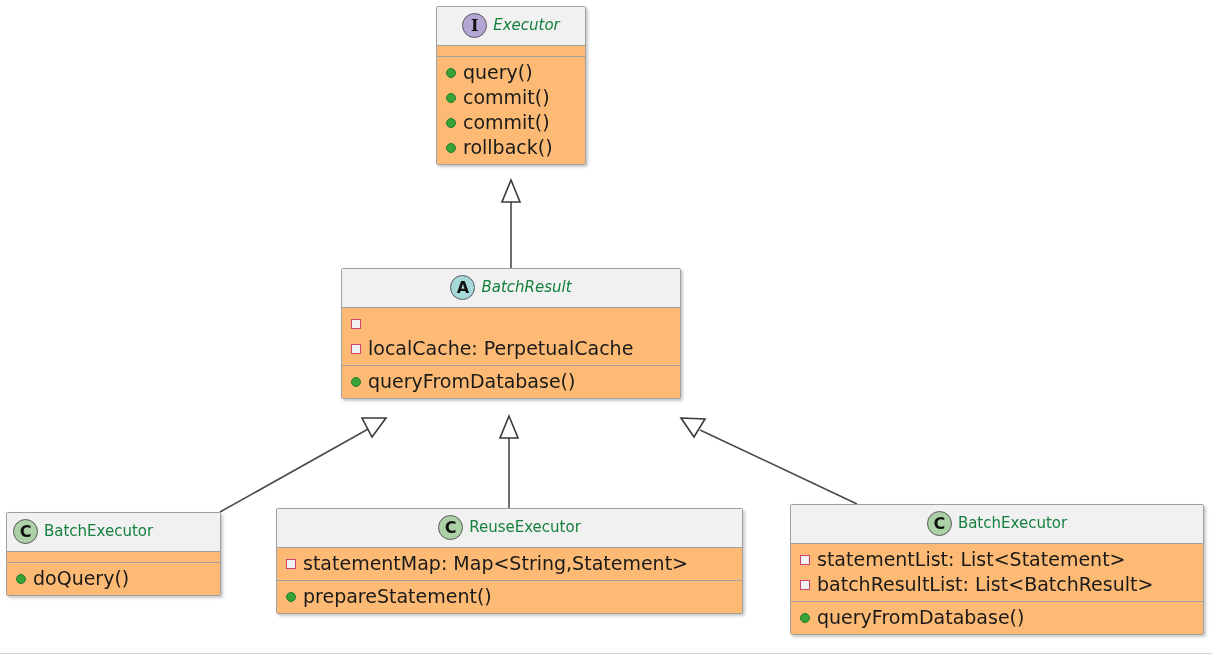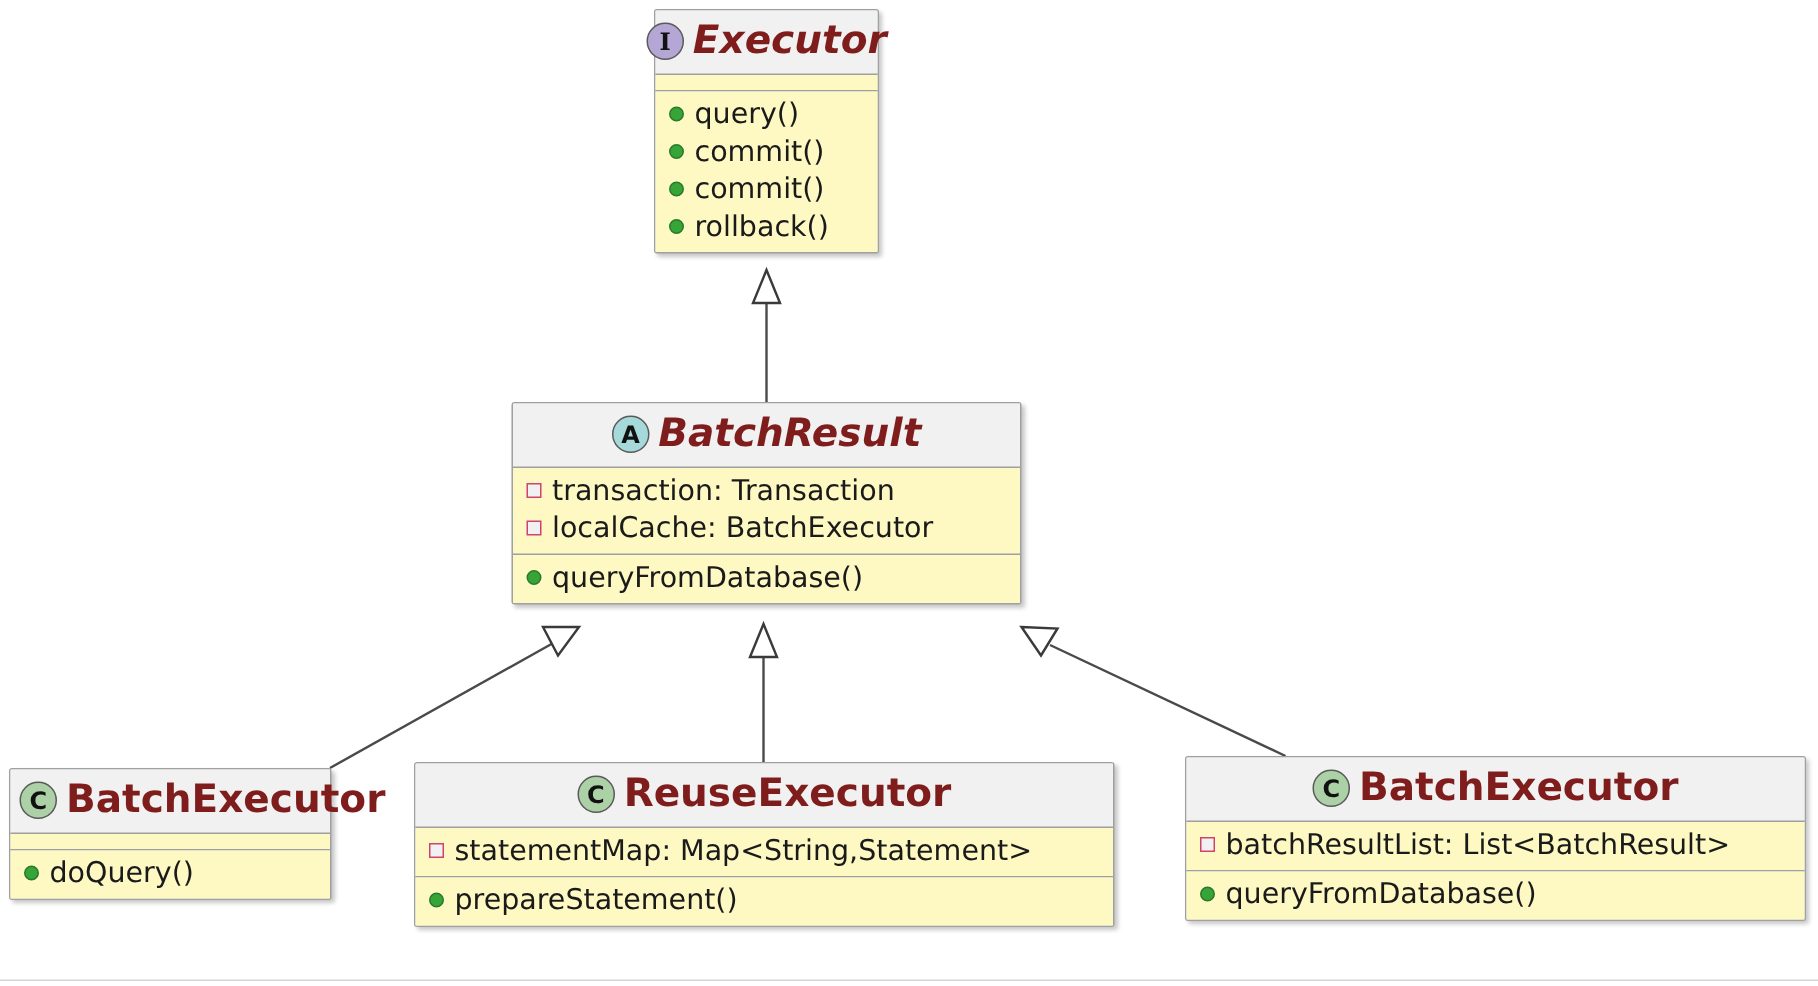--- a/index.html
+++ b/index.html
@@ -35,25 +35,24 @@
     align-items: center;
     justify-content: center;
     gap: 6px;
     background: #f1f1f1;
   }
   .uml-header.left {
     justify-content: flex-start;
     padding-left: 6px;
   }
   .uml-title {
-    font-size: 26px;
-    color: #7f1d1d;
+    font-size: 15px;
+    color: #15803d;
     white-space: nowrap;
     line-height: 1.1;
-    font-weight: bold;
   }
   .uml-title.italic {
     font-style: italic;
   }
 
   
   .stereo {
     flex: 0 0 auto;
     width: 25px;
     height: 25px;
@@ -73,21 +72,21 @@
   .stereo.klass     { background: #add1a6; font-family: "DejaVu Sans", sans-serif; }
 
   .uml-sep {
     height: 1px;
     background: #a0a0a0;
     width: 100%;
   }
   .uml-compartment {
     box-sizing: border-box;
     padding: 3px 0 4px 0;
-    background: #fef9c3;
+    background: #fdba74;
   }
   .uml-compartment.empty {
     height: 10px;
     padding: 0;
   }
   .uml-row {
     display: flex;
     align-items: center;
     gap: 7px;
     padding: 0 8px 0 9px;
@@ -197,25 +196,24 @@
 
   <div class="uml-box" style="left:341px; top:268px; width:340px;">
     <div class="uml-header">
       <span class="stereo abstract">A</span>
       <span class="uml-title italic">BatchResult</span>
     </div>
     <div class="uml-sep"></div>
     <div class="uml-compartment">
       <div class="uml-row">
         <span class="vis private"></span>
-        <span class="label">transaction: Transaction</span>
-      </div>
-      <div class="uml-row">
-        <span class="vis private"></span>
-        <span class="label">localCache: BatchExecutor</span>
+      </div>
+      <div class="uml-row">
+        <span class="vis private"></span>
+        <span class="label">localCache: PerpetualCache</span>
       </div>
     </div>
     <div class="uml-sep"></div>
     <div class="uml-compartment">
       <div class="uml-row">
         <span class="vis public"></span>
         <span class="label">queryFromDatabase()</span>
       </div>
     </div>
   </div>
@@ -259,20 +257,24 @@
 
   <div class="uml-box" style="left:790px; top:504px; width:414px;">
     <div class="uml-header">
       <span class="stereo klass">C</span>
       <span class="uml-title">BatchExecutor</span>
     </div>
     <div class="uml-sep"></div>
     <div class="uml-compartment">
       <div class="uml-row">
         <span class="vis private"></span>
+        <span class="label">statementList: List&lt;Statement&gt;</span>
+      </div>
+      <div class="uml-row">
+        <span class="vis private"></span>
         <span class="label">batchResultList: List&lt;BatchResult&gt;</span>
       </div>
     </div>
     <div class="uml-sep"></div>
     <div class="uml-compartment">
       <div class="uml-row">
         <span class="vis public"></span>
         <span class="label">queryFromDatabase()</span>
       </div>
     </div>

